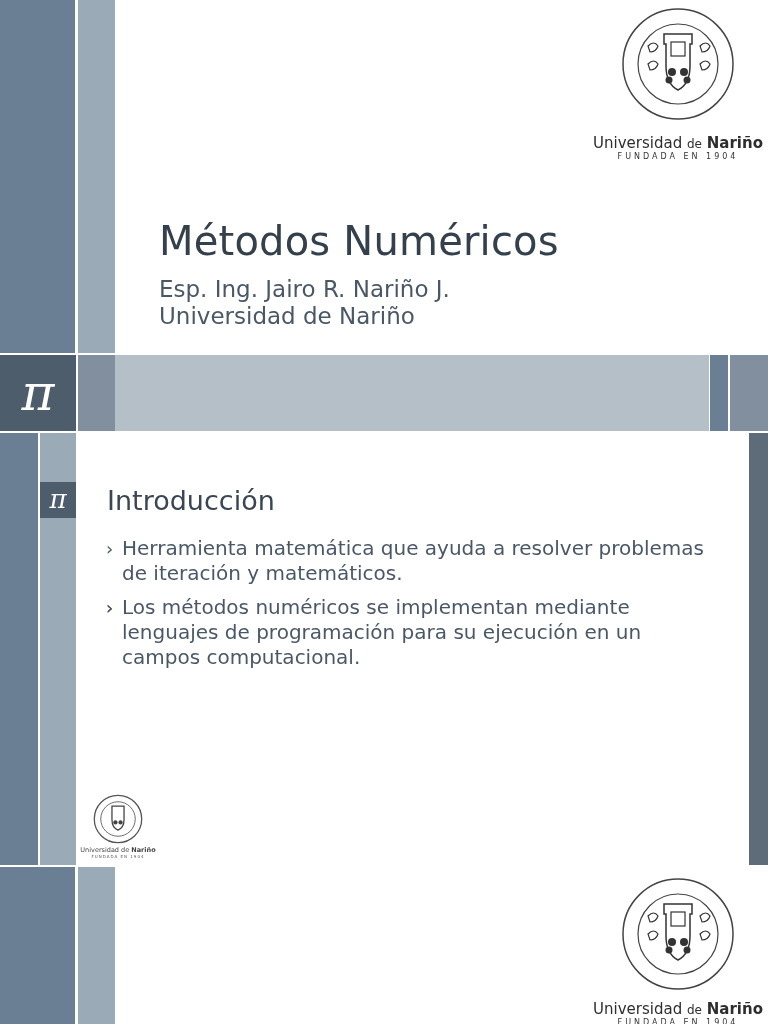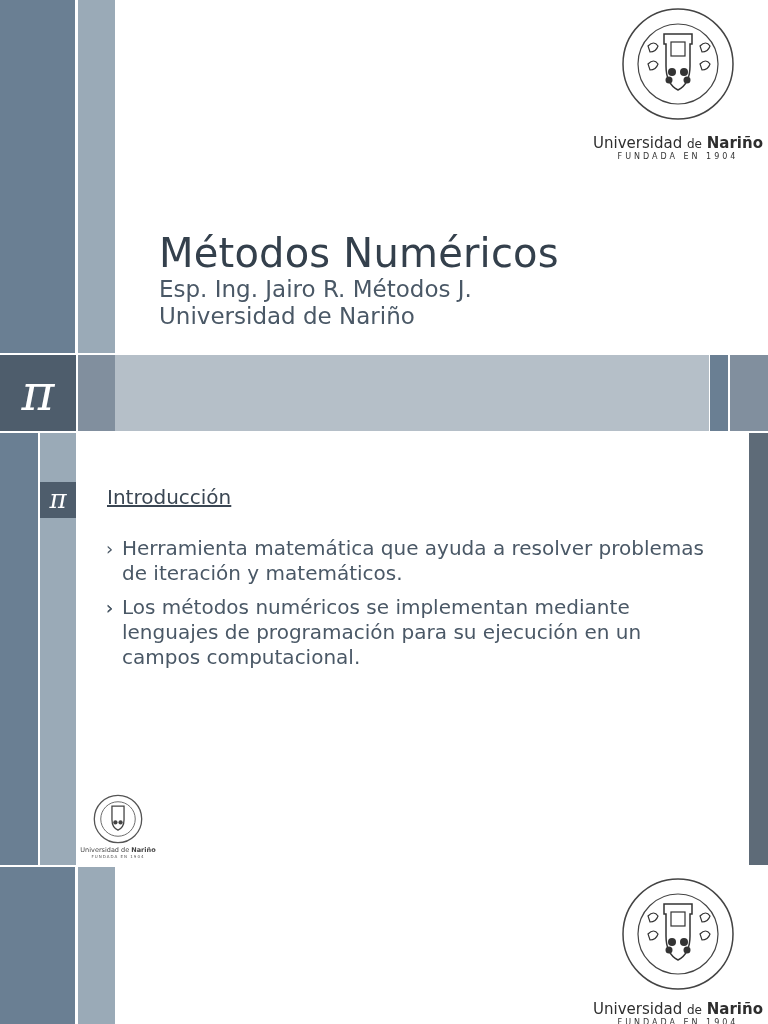--- a/index.html
+++ b/index.html
@@ -10,38 +10,38 @@
     }
     .abs { position: absolute; }
     .c-dark { background: #6a7f93; }
     .c-mid { background: #9aaab7; }
     .c-light { background: #b5bfc8; }
     .c-darkest { background: #4e5d6c; }
     .c-steel { background: #818f9e; }
     .c-bar { background: #5e6b78; }
 
     .title {
-      left: 159px; top: 230px; font-size: 40px; color: #34404c; white-space: nowrap;
+      left: 159px; top: 218px; font-size: 40px; color: #34404c; white-space: nowrap;
       letter-spacing: 0.2px;
     }
     .subtitle {
       left: 159px; top: 276px; font-size: 23px; color: #4a5866; line-height: 27px; white-space: nowrap;
     }
     .pi-big {
       left: 0; top: 355px; width: 76px; height: 76px;
       color: #fff; font-family: "DejaVu Serif", serif; font-style: italic;
       font-size: 50px; line-height: 76px; text-align: center;
     }
     .pi-small {
       left: 40px; top: 482px; width: 36px; height: 36px;
       color: #fff; font-family: "DejaVu Serif", serif; font-style: italic;
       font-size: 26px; line-height: 34px; text-align: center;
     }
     .section-title {
-      left: 107px; top: 485px; font-size: 20px; color: #3a4653; white-space: nowrap; text-decoration: underline;
+      left: 107px; top: 485px; font-size: 27px; color: #3a4653; white-space: nowrap;
     }
     .bullets { left: 106px; top: 536px; width: 610px; margin: 0; padding: 0; list-style: none; }
     .bullets li {
       position: relative; padding-left: 16px; font-size: 20px; line-height: 25px;
       color: #4a5866; margin-bottom: 9px;
     }
     .bullets li .chev { position: absolute; left: 0; top: 0; font-size: 18px; }
 
     .logo { text-align: center; color: #333; }
     .logo .seal { display: block; margin: 0 auto; }
@@ -71,21 +71,21 @@
     <div class="name" style="margin-top:12px;">
       <span>Universidad</span>
       <span style="font-size:12px;">de</span>
       <b>Nariño</b>
     </div>
     <div class="sub">FUNDADA EN 1904</div>
   </div>
 
   <div class="abs title">Métodos Numéricos</div>
   <div class="abs subtitle">
-    <div>Esp. Ing. Jairo R. Métodos J.</div>
+    <div>Esp. Ing. Jairo R. Nariño J.</div>
     <div>Universidad de Nariño</div>
   </div>
 </div>
 
 <div>
   <div class="abs c-darkest pi-big">π</div>
   <div class="abs c-steel" style="left:78px;top:355px;width:37px;height:76px;"></div>
   <div class="abs c-light" style="left:115px;top:355px;width:594px;height:76px;"></div>
   <div class="abs c-dark" style="left:710px;top:355px;width:18px;height:76px;"></div>
   <div class="abs c-steel" style="left:730px;top:355px;width:38px;height:76px;"></div>

